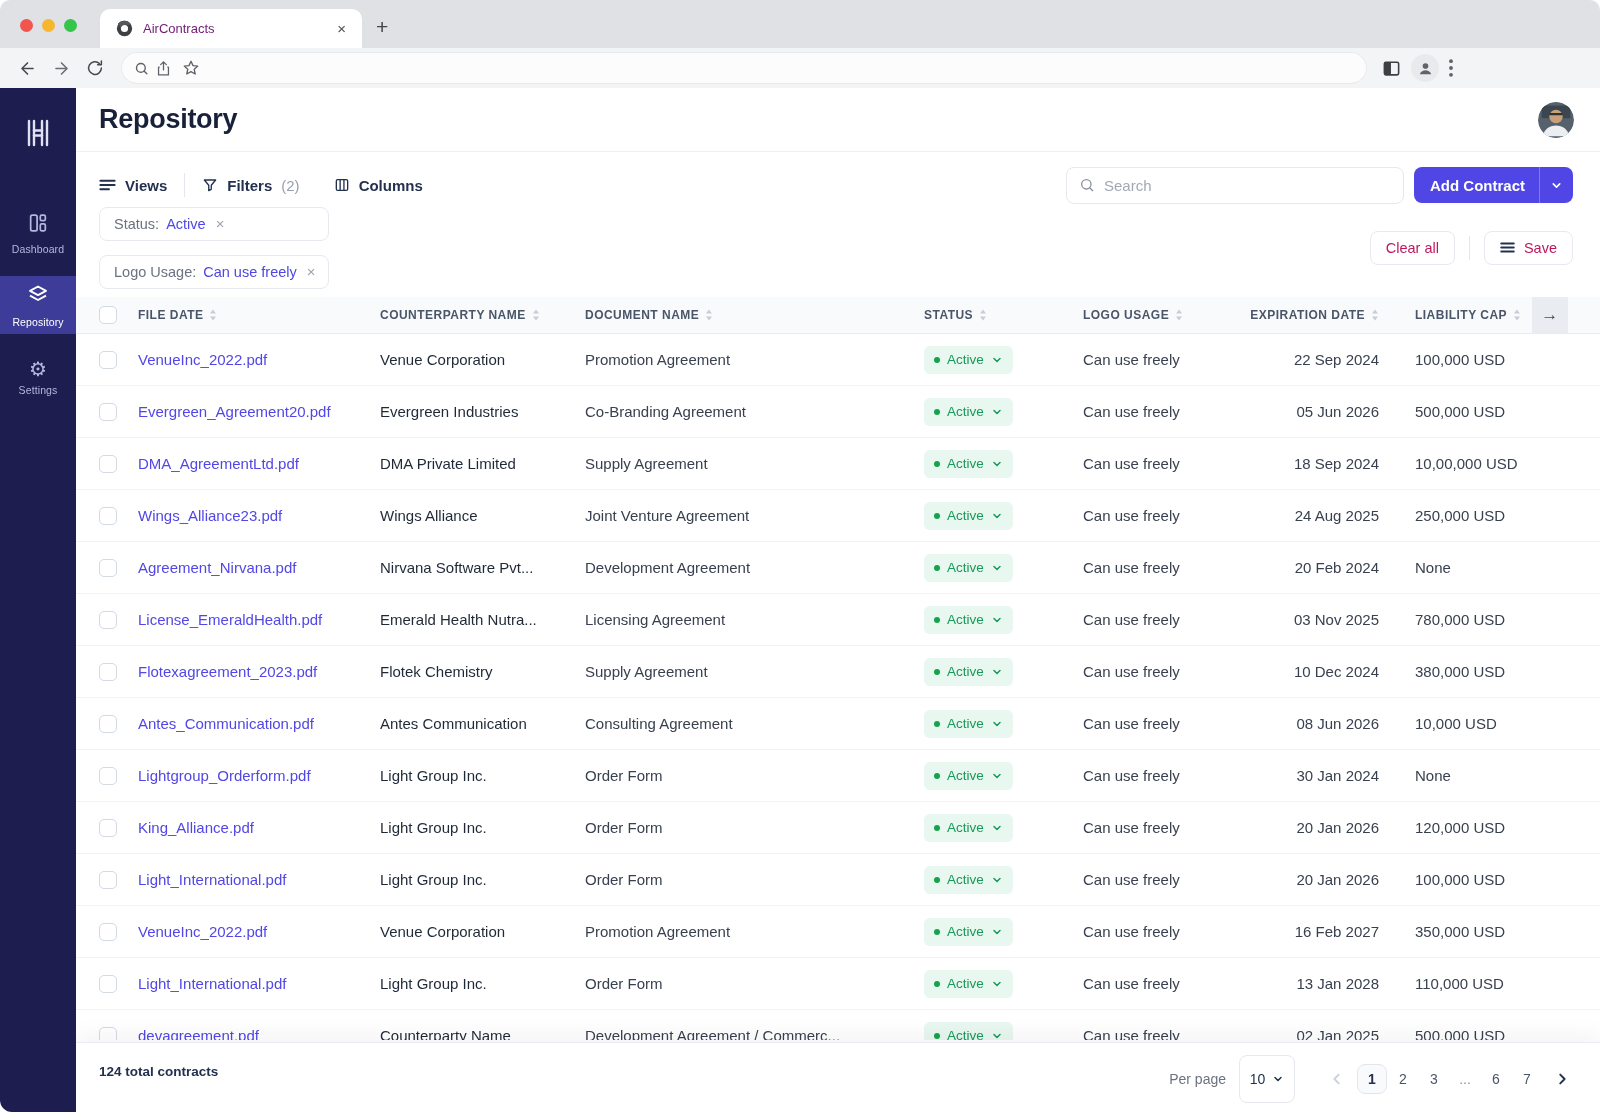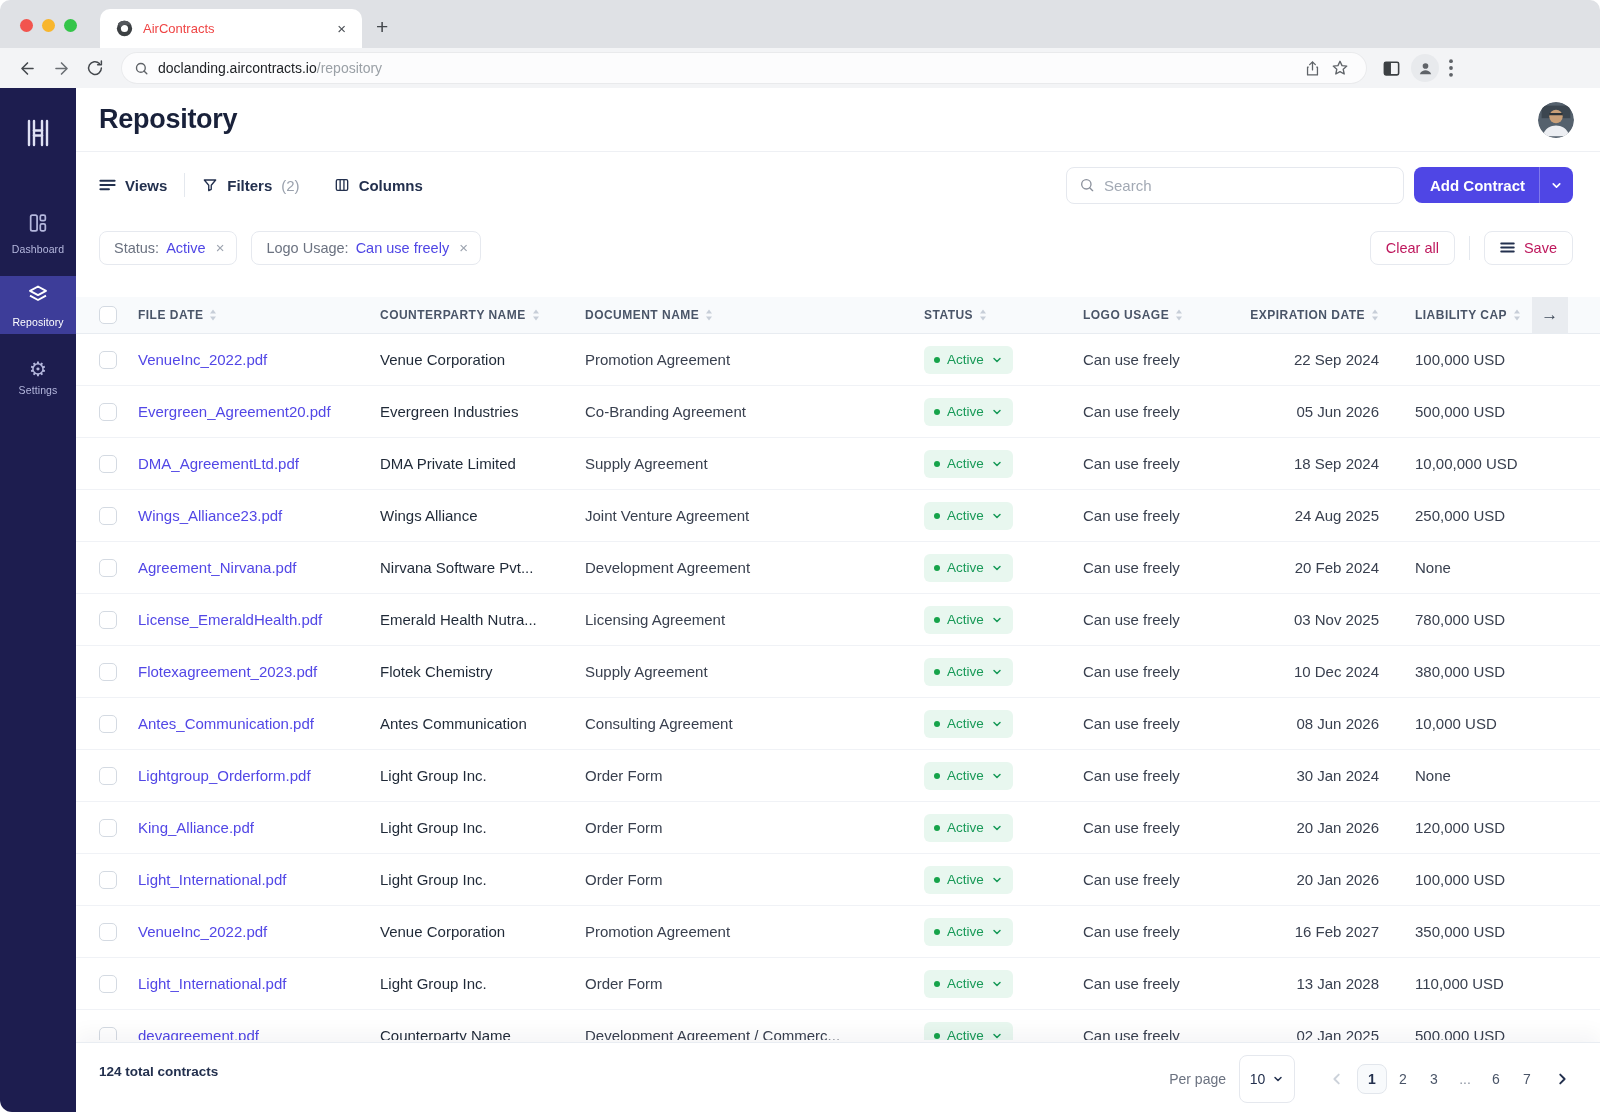--- a/index.html
+++ b/index.html
@@ -6,21 +6,21 @@
   html,body { width:1600px; height:1112px; background:#fff; font-family:"Liberation Sans", sans-serif; }
   .window { position:relative; width:1600px; height:1112px; border-radius:10px 10px 12px 12px; overflow:hidden; background:#fff; }
 
   
   .tabstrip { position:relative; height:48px; background:#dfe1e5; }
   .traffic { position:absolute; left:20px; top:19px; display:flex; gap:9px; }
   .tl { width:13px; height:13px; border-radius:50%; display:inline-block; }
   .tl.red { background:#f2544e; } .tl.yellow { background:#f8b62d; } .tl.green { background:#34c549; }
   .tab { position:absolute; left:100px; top:9px; width:262px; height:39px; background:#fff; border-radius:10px 10px 0 0; display:flex; align-items:center; padding:0 12px 0 16px; }
   .favicon { width:17px; height:17px; margin-right:10px; flex:0 0 auto; }
-  .tab-title { font-size:13px; color:#ef4444; flex:1; }
+  .tab-title { font-size:13px; color:#701a75; flex:1; }
   .tab-close { font-size:15px; color:#4a4f55; padding:0 4px; cursor:default; }
   .newtab { position:absolute; left:376px; top:14px; font-size:21px; color:#43474c; font-weight:400; line-height:26px; }
   .browser-toolbar { position:relative; height:40px; background:#f3f4f6; display:flex; align-items:center; padding:0 12px; gap:4px; }
   .nav-btn { width:30px; height:30px; display:flex; align-items:center; justify-content:center; border-radius:50%; }
   .omnibox { flex:0 0 auto; width:1244px; height:30px; margin-left:8px; background:#fcfcfd; border-radius:15px; display:flex; align-items:center; padding:0 12px 0 12px; box-shadow:0 0 0 1px rgba(0,0,0,0.04); }
   .omnibox .url { flex:1; font-size:14px; margin-left:9px; white-space:nowrap; overflow:hidden; }
   .omnibox .host { color:#202327; }
   .omnibox .path { color:#9aa0a6; }
   .omni-ic { display:flex; align-items:center; justify-content:center; width:28px; height:28px; }
   .chrome-right { display:flex; align-items:center; gap:10px; margin-left:12px; }
@@ -49,21 +49,21 @@
   .spacer { flex:1; }
   .search-box { width:338px; height:37px; border:1px solid #e5e8ee; border-radius:8px; background:#fff; display:flex; align-items:center; padding:0 12px; gap:9px; margin-right:10px; }
   .search-box input { border:none; outline:none; font-size:15px; color:#223; width:100%; background:transparent; font-family:"Liberation Sans", sans-serif; }
   .search-box input::placeholder { color:#a2a9b4; }
   .add-btn { height:36px; background:var(--accent,#4f46e5); border-radius:8px; display:flex; align-items:center; color:#fff; font-size:15px; font-weight:600; overflow:hidden; }
   .add-btn .lbl { padding:0 14px 0 16px; }
   .add-btn .btn-div { width:1px; align-self:stretch; background:rgba(255,255,255,.28); }
   .add-btn .chev { padding:0 10px; display:flex; align-items:center; }
 
   .chips-row { display:flex; align-items:center; margin:26px 27px 0 23px; height:35px; }
-  .chips { display:flex; gap:14px; }
+  .chips { display:flex; gap:14px;flex-direction:column; }
   .chip { height:34px; border:1px solid #e6e9ef; background:#fff; border-radius:8px; display:flex; align-items:center; gap:7px; padding:0 12px 0 14px; font-size:14.5px; }
   .chip .chip-label { color:#6b7280; }
   .chip .chip-value { color:var(--accent,#4f46e5); font-weight:500; }
   .chip .chip-x { color:#9ca3af; font-size:15px; margin-left:3px; }
   .ghost-btn { height:34px; border:1px solid #e6e9ef; background:#fff; border-radius:8px; display:flex; align-items:center; gap:9px; padding:0 15px; font-size:14.5px; font-weight:500; color:#be185d; }
   .chips-row .vdiv { margin:0 14px; }
 
   
   .table { margin-top:32px; }
   .thead { position:relative; height:37px; background:#f8fafc; border-bottom:1px solid #e8ecf1; display:flex; align-items:center; font-size:12px; font-weight:700; letter-spacing:.04em; color:#4a5568; }
@@ -141,21 +141,20 @@
           <path d="M20.5 2.5v5h-5" stroke-linejoin="round"></path>
         </svg>
     </span>
     <div class="omnibox">
       <span style="display:flex;">
         <svg width="15" height="15" viewBox="0 0 24 24" fill="none" stroke="#5f6368" stroke-width="2.2" stroke-linecap="round">
             <circle cx="11" cy="11" r="7"></circle>
             <path d="M20.5 20.5l-4.5-4.5"></path>
           </svg>
       </span>
-      <span class="url"><span class="host">doclanding.aircontracts.io</span><span class="path">/repository</span></span>
       <span class="omni-ic">
         <svg width="17" height="17" viewBox="0 0 24 24" fill="none" stroke="#5f6368" stroke-width="1.8" stroke-linecap="round" stroke-linejoin="round">
             <path d="M12 14V3"></path>
             <path d="M8 6.5L12 2.8l4 3.7"></path>
             <path d="M6 10H5v11h14V10h-1"></path>
           </svg>
       </span>
       <span class="omni-ic">
         <svg width="18" height="18" viewBox="0 0 24 24" fill="none" stroke="#5f6368" stroke-width="1.8" stroke-linejoin="round">
             <path d="M12 3l2.7 5.8 6.3.7-4.7 4.3 1.3 6.2L12 16.9 6.4 20l1.3-6.2L3 9.5l6.3-.7L12 3z"></path>

